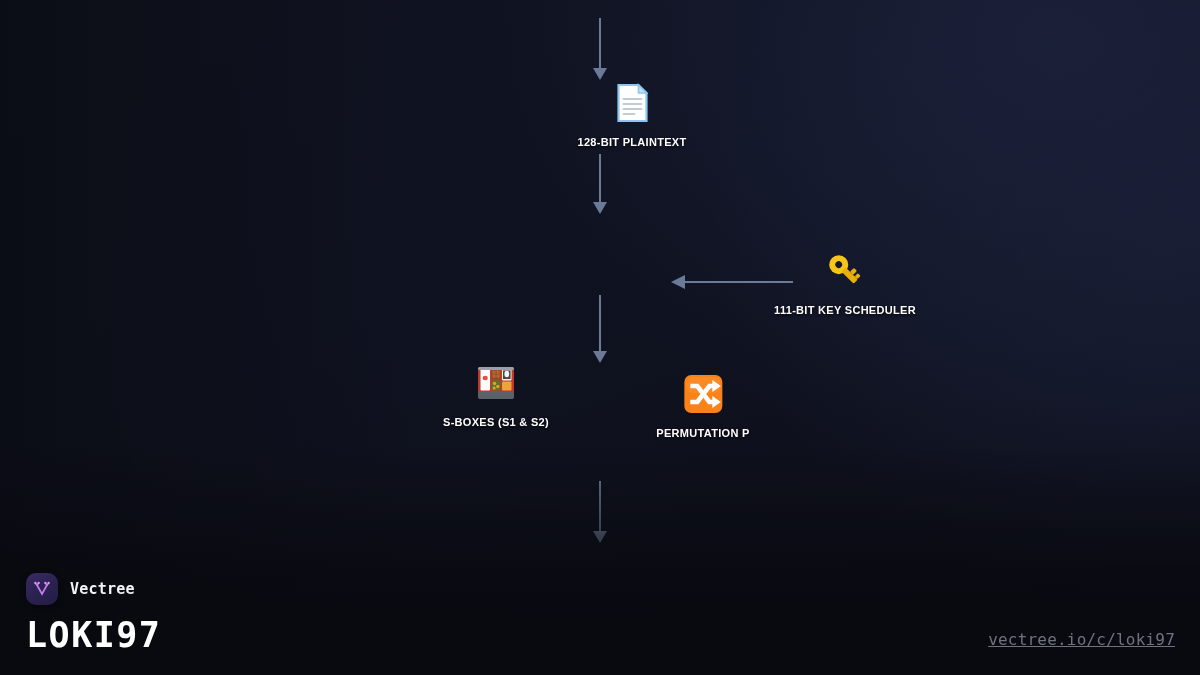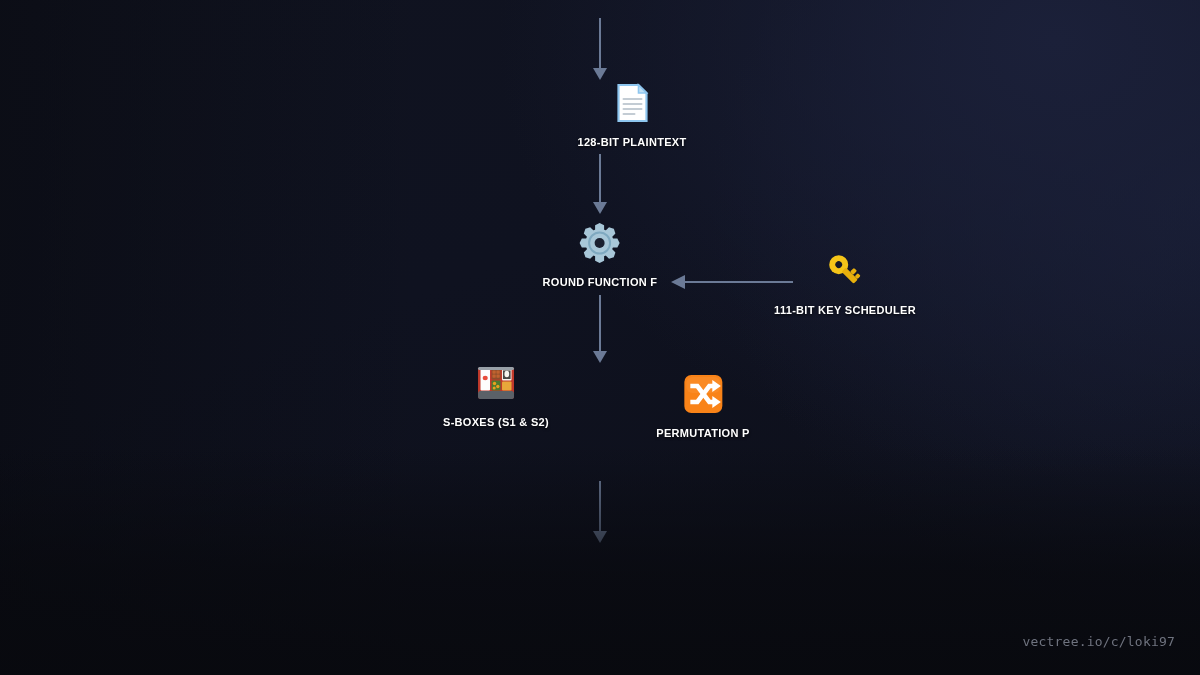--- a/index.html
+++ b/index.html
@@ -75,21 +75,21 @@
   #page-title {
     margin-top:10px;
     font-family:"DejaVu Sans Mono", monospace;
     font-size:35px; font-weight:bold;
     letter-spacing:1.5px;
     color:#ffffff;
   }
   #site-url {
     position:absolute; right:25px; bottom:26px;
     font-family:"DejaVu Sans Mono", monospace;
-    font-size:13px; color:#6f737f; letter-spacing:0.2px;
+    font-size:16px; color:#6f737f; letter-spacing:0.2px;text-decoration:underline;
   }
 </style>
 </head>
 <body>
 
 <div id="canvas">
 
   <svg class="conn" style="left:588px; top:18px;" width="24" height="62">
     <line x1="12" y1="0" x2="12" y2="52"></line>
     <polygon points="5,50 19,50 12,62"></polygon>
@@ -124,40 +124,20 @@
           <line x1="13" y1="18" x2="31" y2="18"></line>
           <line x1="13" y1="23" x2="31" y2="23"></line>
           <line x1="13" y1="28" x2="31" y2="28"></line>
           <line x1="13" y1="33" x2="24" y2="33"></line>
         </g>
       </svg>
     </div>
     <div class="node-label">128-BIT PLAINTEXT</div>
   </div>
 
-  <div class="node" style="left:600px; top:220px;">
-    <div class="node-icon">
-      <svg width="44" height="44" viewBox="0 0 44 44">
-        <g fill="#a8c7d8">
-          <path d="M22 2 L26.5 4.2 L26.5 9.5 L17.5 9.5 L17.5 4.2 Z"></path>
-          <path d="M22 42 L17.5 39.8 L17.5 34.5 L26.5 34.5 L26.5 39.8 Z"></path>
-          <path d="M2 22 L4.2 17.5 L9.5 17.5 L9.5 26.5 L4.2 26.5 Z"></path>
-          <path d="M42 22 L39.8 26.5 L34.5 26.5 L34.5 17.5 L39.8 17.5 Z"></path>
-          <path d="M7.8 7.8 L12.6 6.2 L16.4 10 L10 16.4 L6.2 12.6 Z"></path>
-          <path d="M36.2 36.2 L31.4 37.8 L27.6 34 L34 27.6 L37.8 31.4 Z"></path>
-          <path d="M36.2 7.8 L37.8 12.6 L34 16.4 L27.6 10 L31.4 6.2 Z"></path>
-          <path d="M7.8 36.2 L6.2 31.4 L10 27.6 L16.4 34 L12.6 37.8 Z"></path>
-        </g>
-        <circle cx="22" cy="22" r="14" fill="#a8c7d8"></circle>
-        <circle cx="22" cy="22" r="10.5" fill="none" stroke="#7fa9c0" stroke-width="2"></circle>
-        <circle cx="22" cy="22" r="5" fill="#1a2030"></circle>
-      </svg>
-    </div>
-    <div class="node-label">ROUND FUNCTION F</div>
-  </div>
 
   <div class="node" style="left:845px; top:248px;">
     <div class="node-icon">
       <svg width="44" height="44" viewBox="0 0 44 44">
         <g transform="rotate(-45 22 22)">
           <circle cx="22" cy="13" r="9.5" fill="#f5c518"></circle>
           <circle cx="22" cy="13" r="3.4" fill="#151a28"></circle>
           <rect x="19" y="20" width="6" height="17" rx="1.4" fill="#e8b00c"></rect>
           <rect x="25" y="26" width="5.5" height="4.4" rx="1.2" fill="#e8b00c"></rect>
           <rect x="25" y="32.5" width="4.5" height="4" rx="1.2" fill="#e8b00c"></rect>
@@ -209,16 +189,39 @@
         <polygon points="31,8 39.5,14 31,20" fill="#ffffff"></polygon>
         <polygon points="31,24 39.5,30 31,36" fill="#ffffff"></polygon>
       </svg>
     </div>
     <div class="node-label">PERMUTATION P</div>
   </div>
 
   <div id="vignette-left"></div>
   <div id="vignette-bottom"></div>
 
+  <div id="footer">
+    <div id="brand-row">
+      <div id="brand-mark">
+        <svg width="20" height="20" viewBox="0 0 20 20">
+          <g stroke="#c77df0" stroke-width="1.7" fill="none" stroke-linecap="round">
+            <path d="M5 6 L10 15 L15 6"></path>
+            <path d="M5 6 L3.4 4.2"></path>
+            <path d="M5 6 L6.6 4.2"></path>
+            <path d="M15 6 L13.4 4.2"></path>
+            <path d="M15 6 L16.6 4.2"></path>
+          </g>
+          <g fill="#d79bf5">
+            <circle cx="3.4" cy="4.0" r="1.15"></circle>
+            <circle cx="6.6" cy="4.0" r="1.15"></circle>
+            <circle cx="13.4" cy="4.0" r="1.15"></circle>
+            <circle cx="16.6" cy="4.0" r="1.15"></circle>
+          </g>
+        </svg>
+      </div>
+      <div id="brand-name">Vectree</div>
+    </div>
+    <div id="page-title">LOKI97</div>
+  </div>
 
   <div id="site-url">vectree.io/c/loki97</div>
 
 </div>
 
 </body></html>

